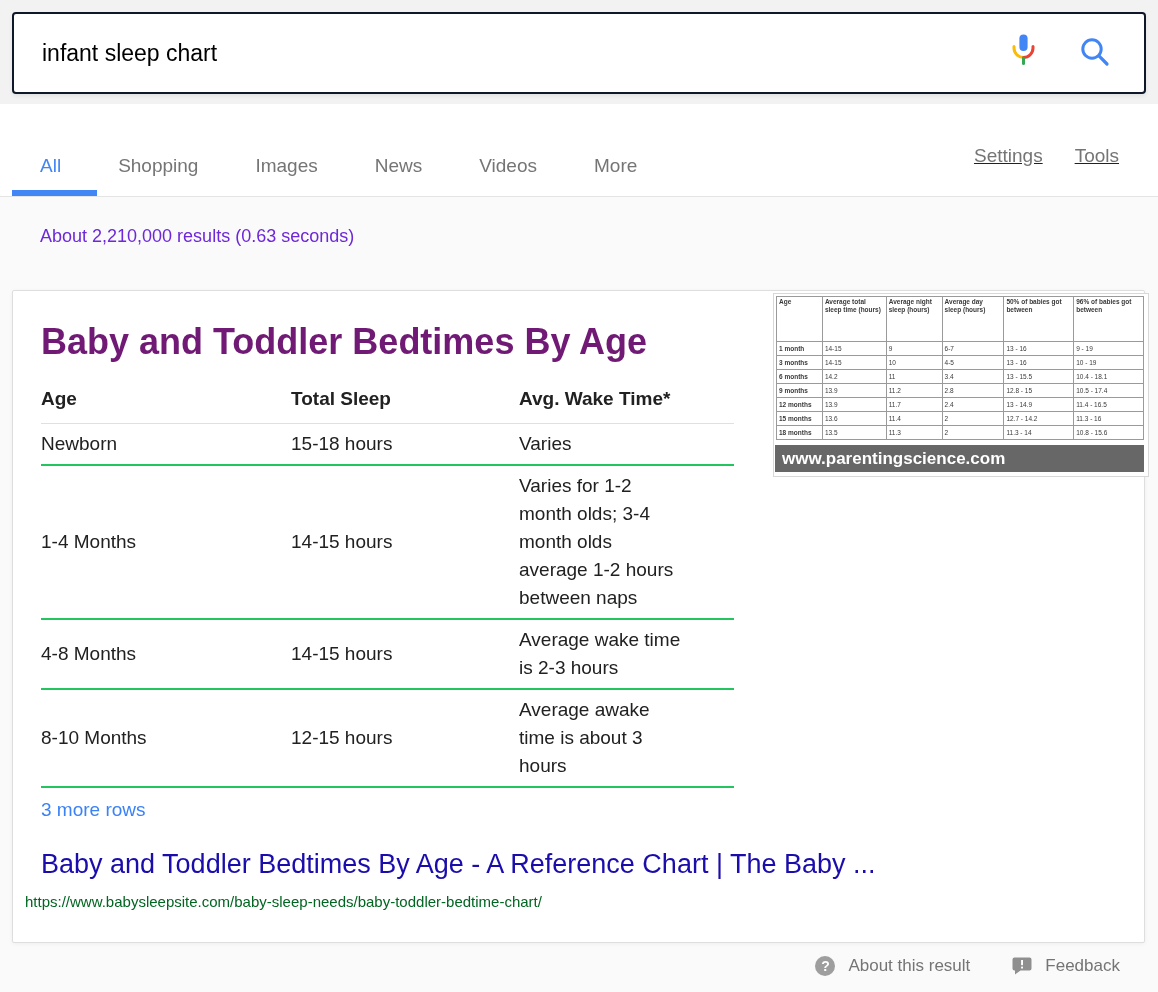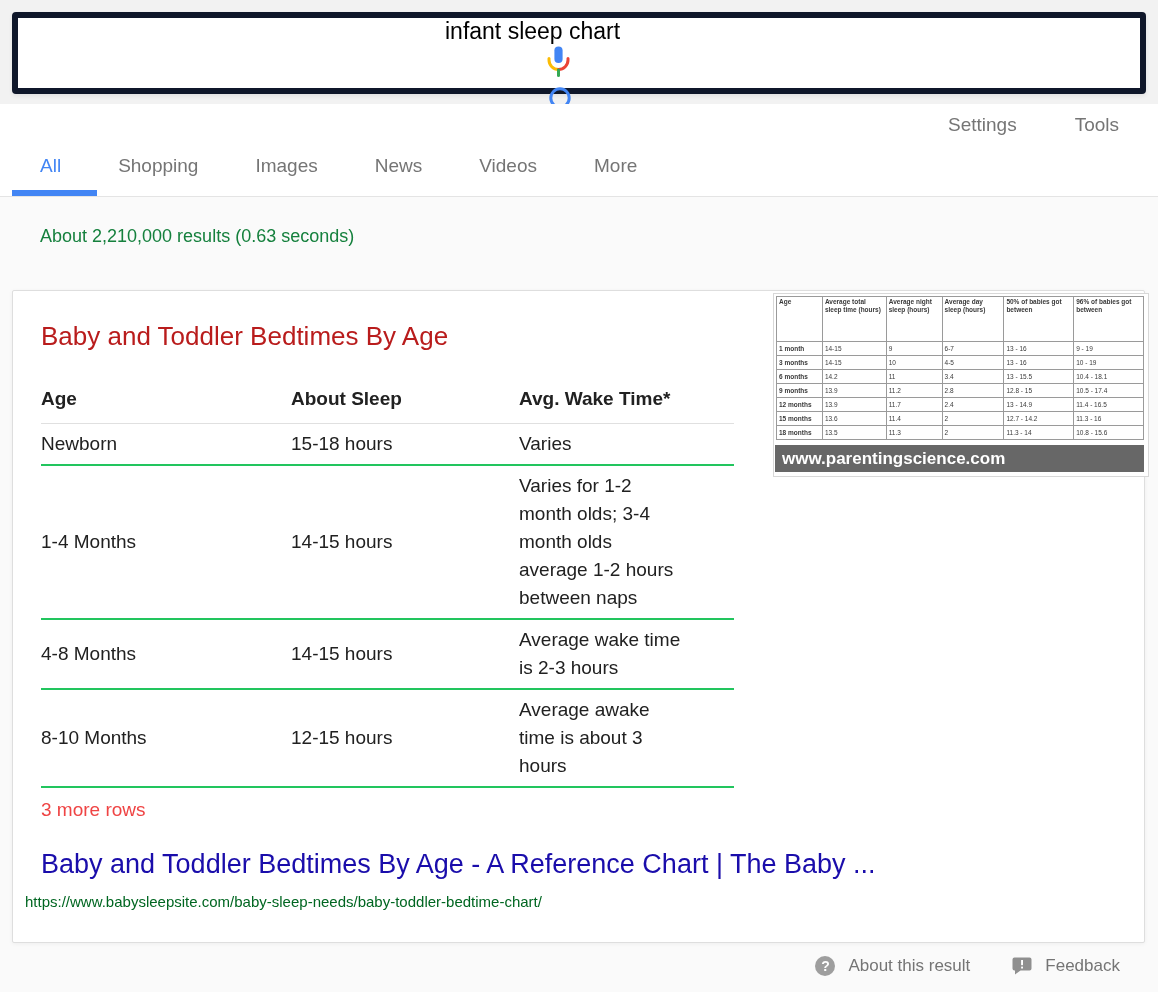--- a/index.html
+++ b/index.html
@@ -12,23 +12,23 @@
     overflow:hidden;
   }
 
   
   .header-band {
     position:absolute; left:0; top:0; width:1158px; height:104px;
     background:#f2f2f2;
   }
   .search-card {
     position:absolute; left:12px; top:12px; width:1134px; height:82px;
-    background:#fff; border:6px solid #0f172a; border-radius:4px;
+    background:#fff; border:2px solid #0f172a; border-radius:4px;
     box-shadow:0 2px 4px rgba(0,0,0,0.07);
-    display:flex; align-items:center;flex-direction:column;
+    display:flex; align-items:center;
   }
   .search-input {
     flex:1; border:none; outline:none; background:transparent;
     font-family:"Liberation Sans", sans-serif;
     font-size:23px; color:#000; padding-left:28px;
   }
   .icon-btn {
     border:none; background:transparent; cursor:pointer;
     display:flex; align-items:center; justify-content:center; padding:0;
   }
@@ -39,62 +39,62 @@
   .tabs-band {
     position:absolute; left:0; top:104px; width:1158px; height:93px;
     background:#fff; border-bottom:1px solid #e4e4e4;
   }
   .tabs-left {
     position:absolute; left:40px; top:20px; height:83px;
     display:flex; align-items:center; gap:57px;
   }
   .tabs-right {
     position:absolute; right:39px; top:10px; height:83px;
-    display:flex; align-items:flex-start; gap:58px;
+    display:flex; align-items:center; gap:32px;text-decoration:underline;
   }
   .tab { font-size:19px; color:#757575; cursor:pointer; white-space:nowrap; }
   .tab.active { color:#4285f4; }
   .tab-underline {
     position:absolute; left:12px; bottom:0; width:85px; height:6px;
     background:#4285f4;
   }
 
   
   .stats {
     position:absolute; left:40px; top:226px;
-    font-size:18px; color:#15803d;
+    font-size:18px; color:#6d28d9;
   }
 
   
   .snippet-card {
     position:absolute; left:12px; top:290px; width:1133px; height:653px;
     background:#fff; border:1px solid #dedede; border-radius:2px;
     box-shadow:0 1px 4px rgba(0,0,0,0.05);
   }
   .snippet-title {
     position:absolute; left:28px; top:30px;
-    font-size:26px; color:#b91c1c; font-weight:normal;
+    font-size:36px; color:#701a75; font-weight:bold;
   }
   .fs-table {
     position:absolute; left:28px; top:96px;
     border-collapse:collapse; width:693px; table-layout:fixed;
   }
   .fs-table th {
     text-align:left; font-size:19px; line-height:24px; font-weight:bold;
     color:#212121; padding:0 0 12px 0; border-bottom:1px solid #e0e0e0;
   }
   .fs-table td {
     font-size:19px; line-height:28px; color:#212121;
     padding:6px 0; border-bottom:2px solid #22c55e; vertical-align:middle;
   }
   .wake-wrap { max-width:162px; }
 
   .more-rows {
     position:absolute; left:28px; top:508px;
-    font-size:19px; color:#ef4444;
+    font-size:19px; color:#3b82f6;
   }
   .result-title {
     position:absolute; left:28px; top:558px;
     font-size:27px; color:#1a0dab; cursor:pointer; white-space:nowrap;
     font-weight:normal;
   }
   .result-url {
     position:absolute; left:12px; top:602px;
     font-size:15px; color:#006621;
   }
@@ -192,21 +192,21 @@
 
   <table class="fs-table">
     <colgroup>
         <col style="width:250px">
         <col style="width:228px">
         <col style="width:215px">
       </colgroup>
     <thead>
       <tr>
         <th>Age</th>
-        <th>About Sleep</th>
+        <th>Total Sleep</th>
         <th>Avg. Wake Time*</th>
       </tr>
     </thead>
     <tbody>
       <tr>
         <td>Newborn</td>
         <td>15-18 hours</td>
         <td>
             <div class="wake-wrap">Varies</div>
           </td>

